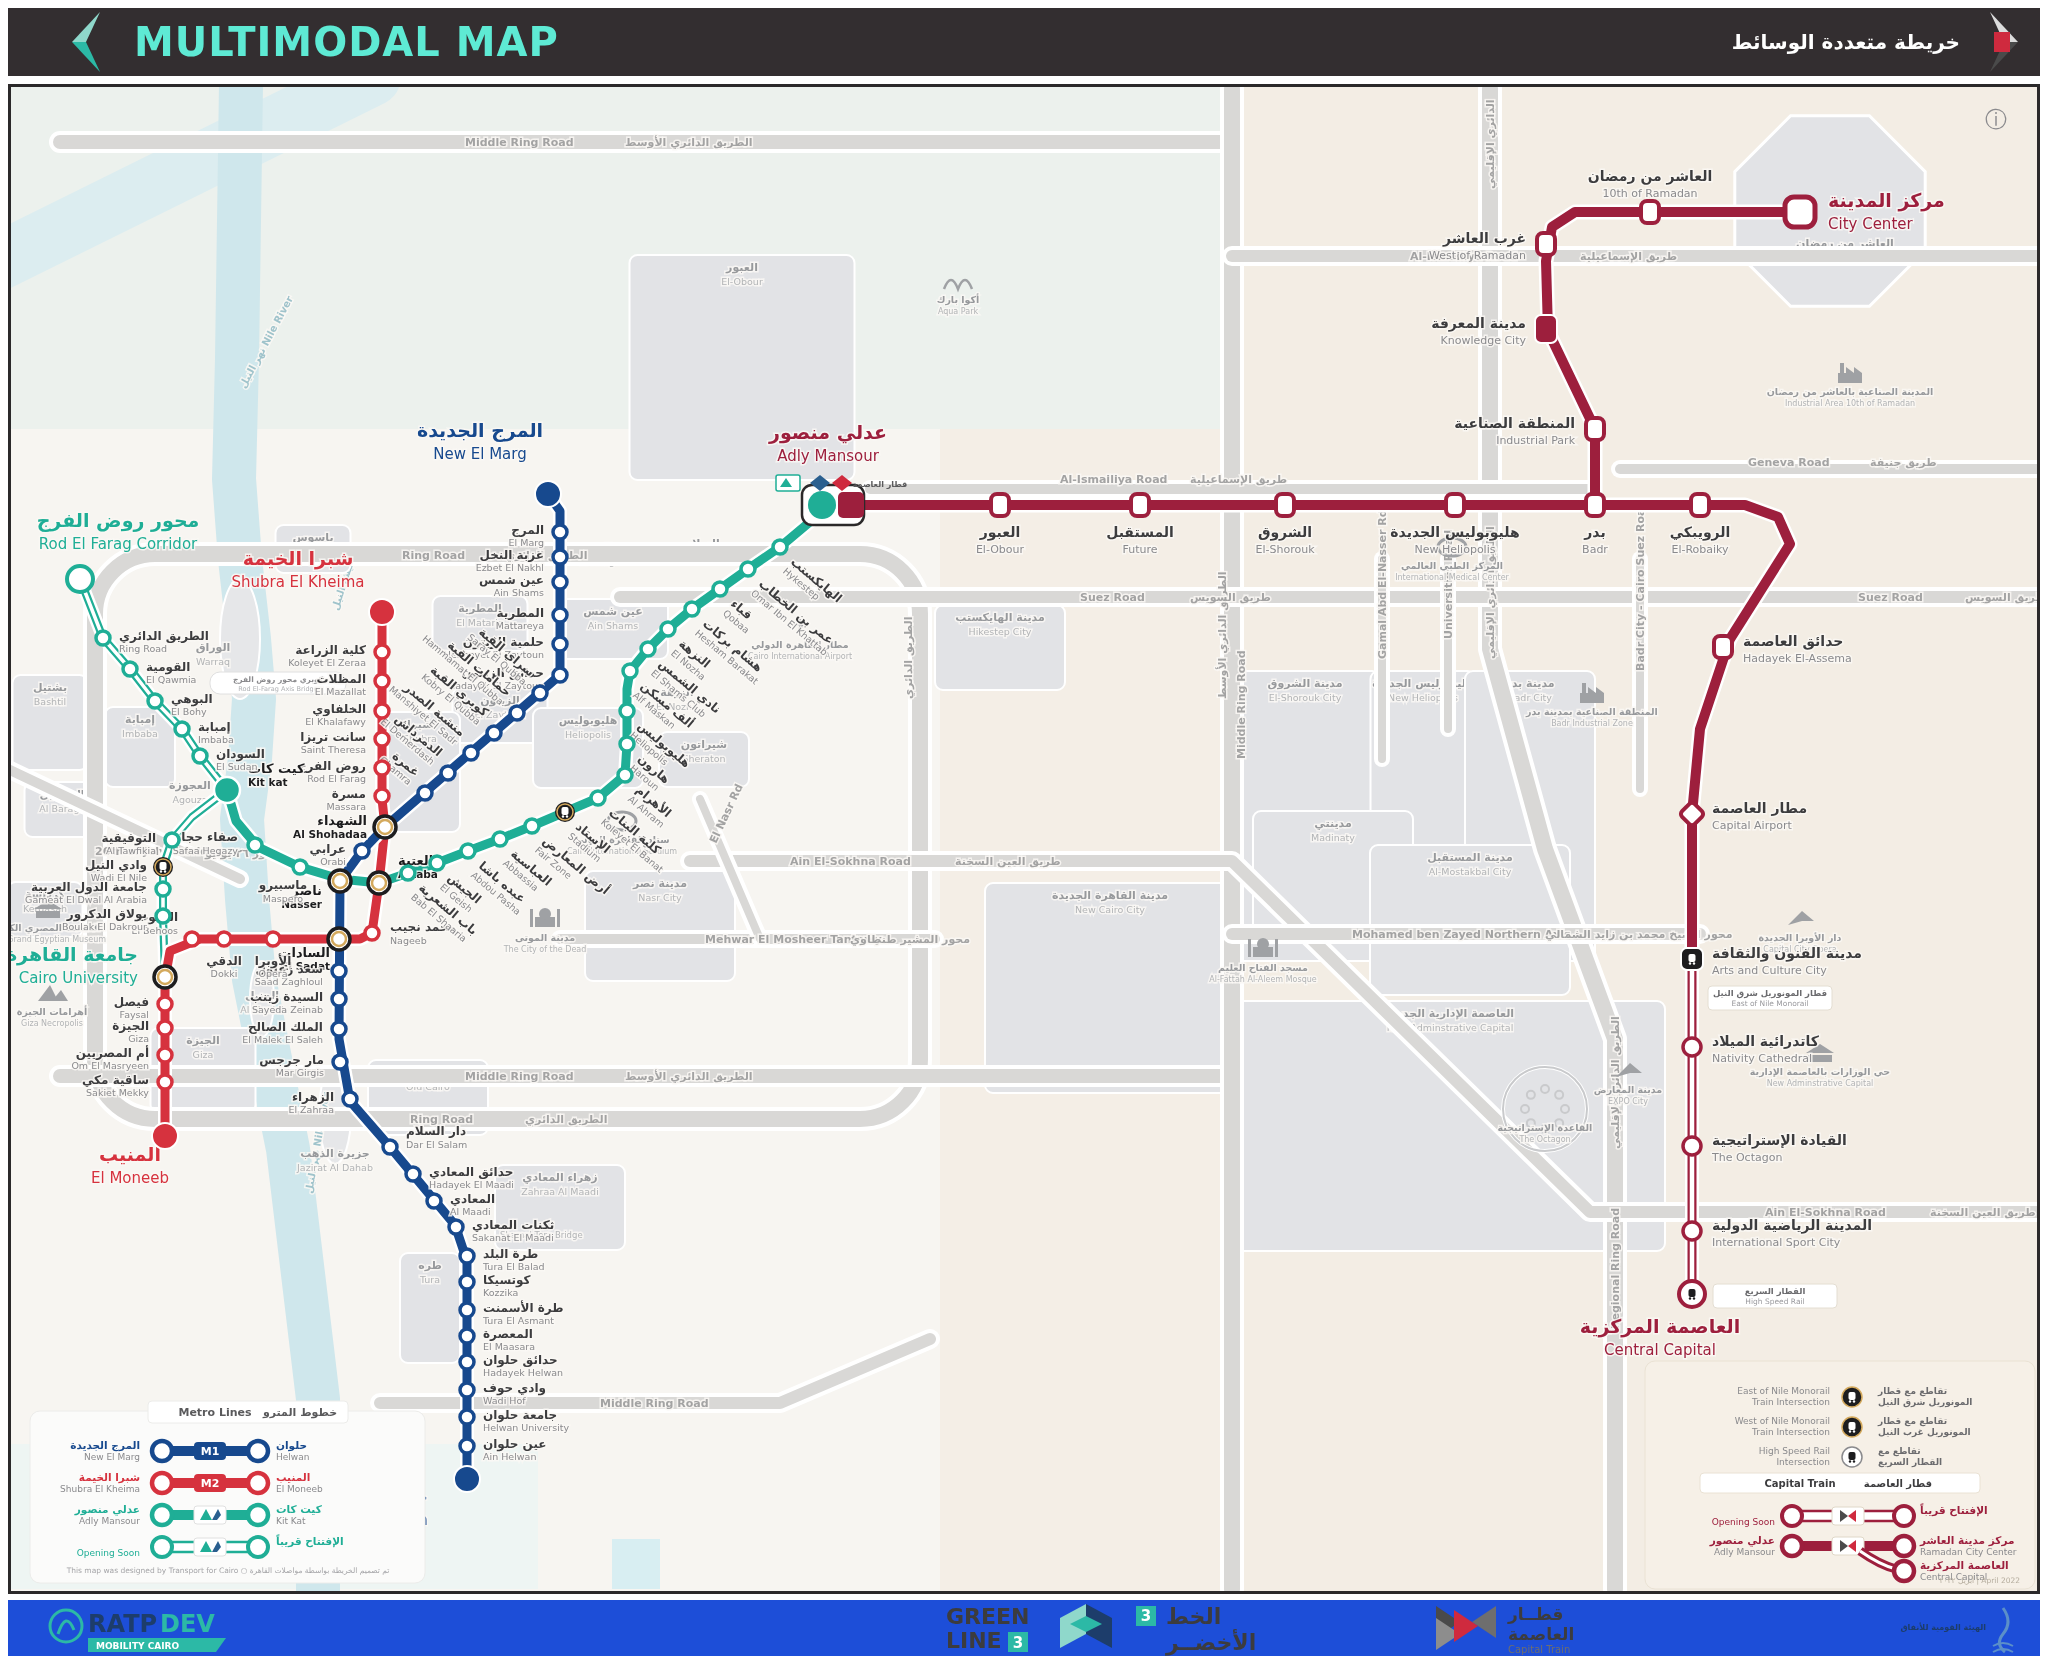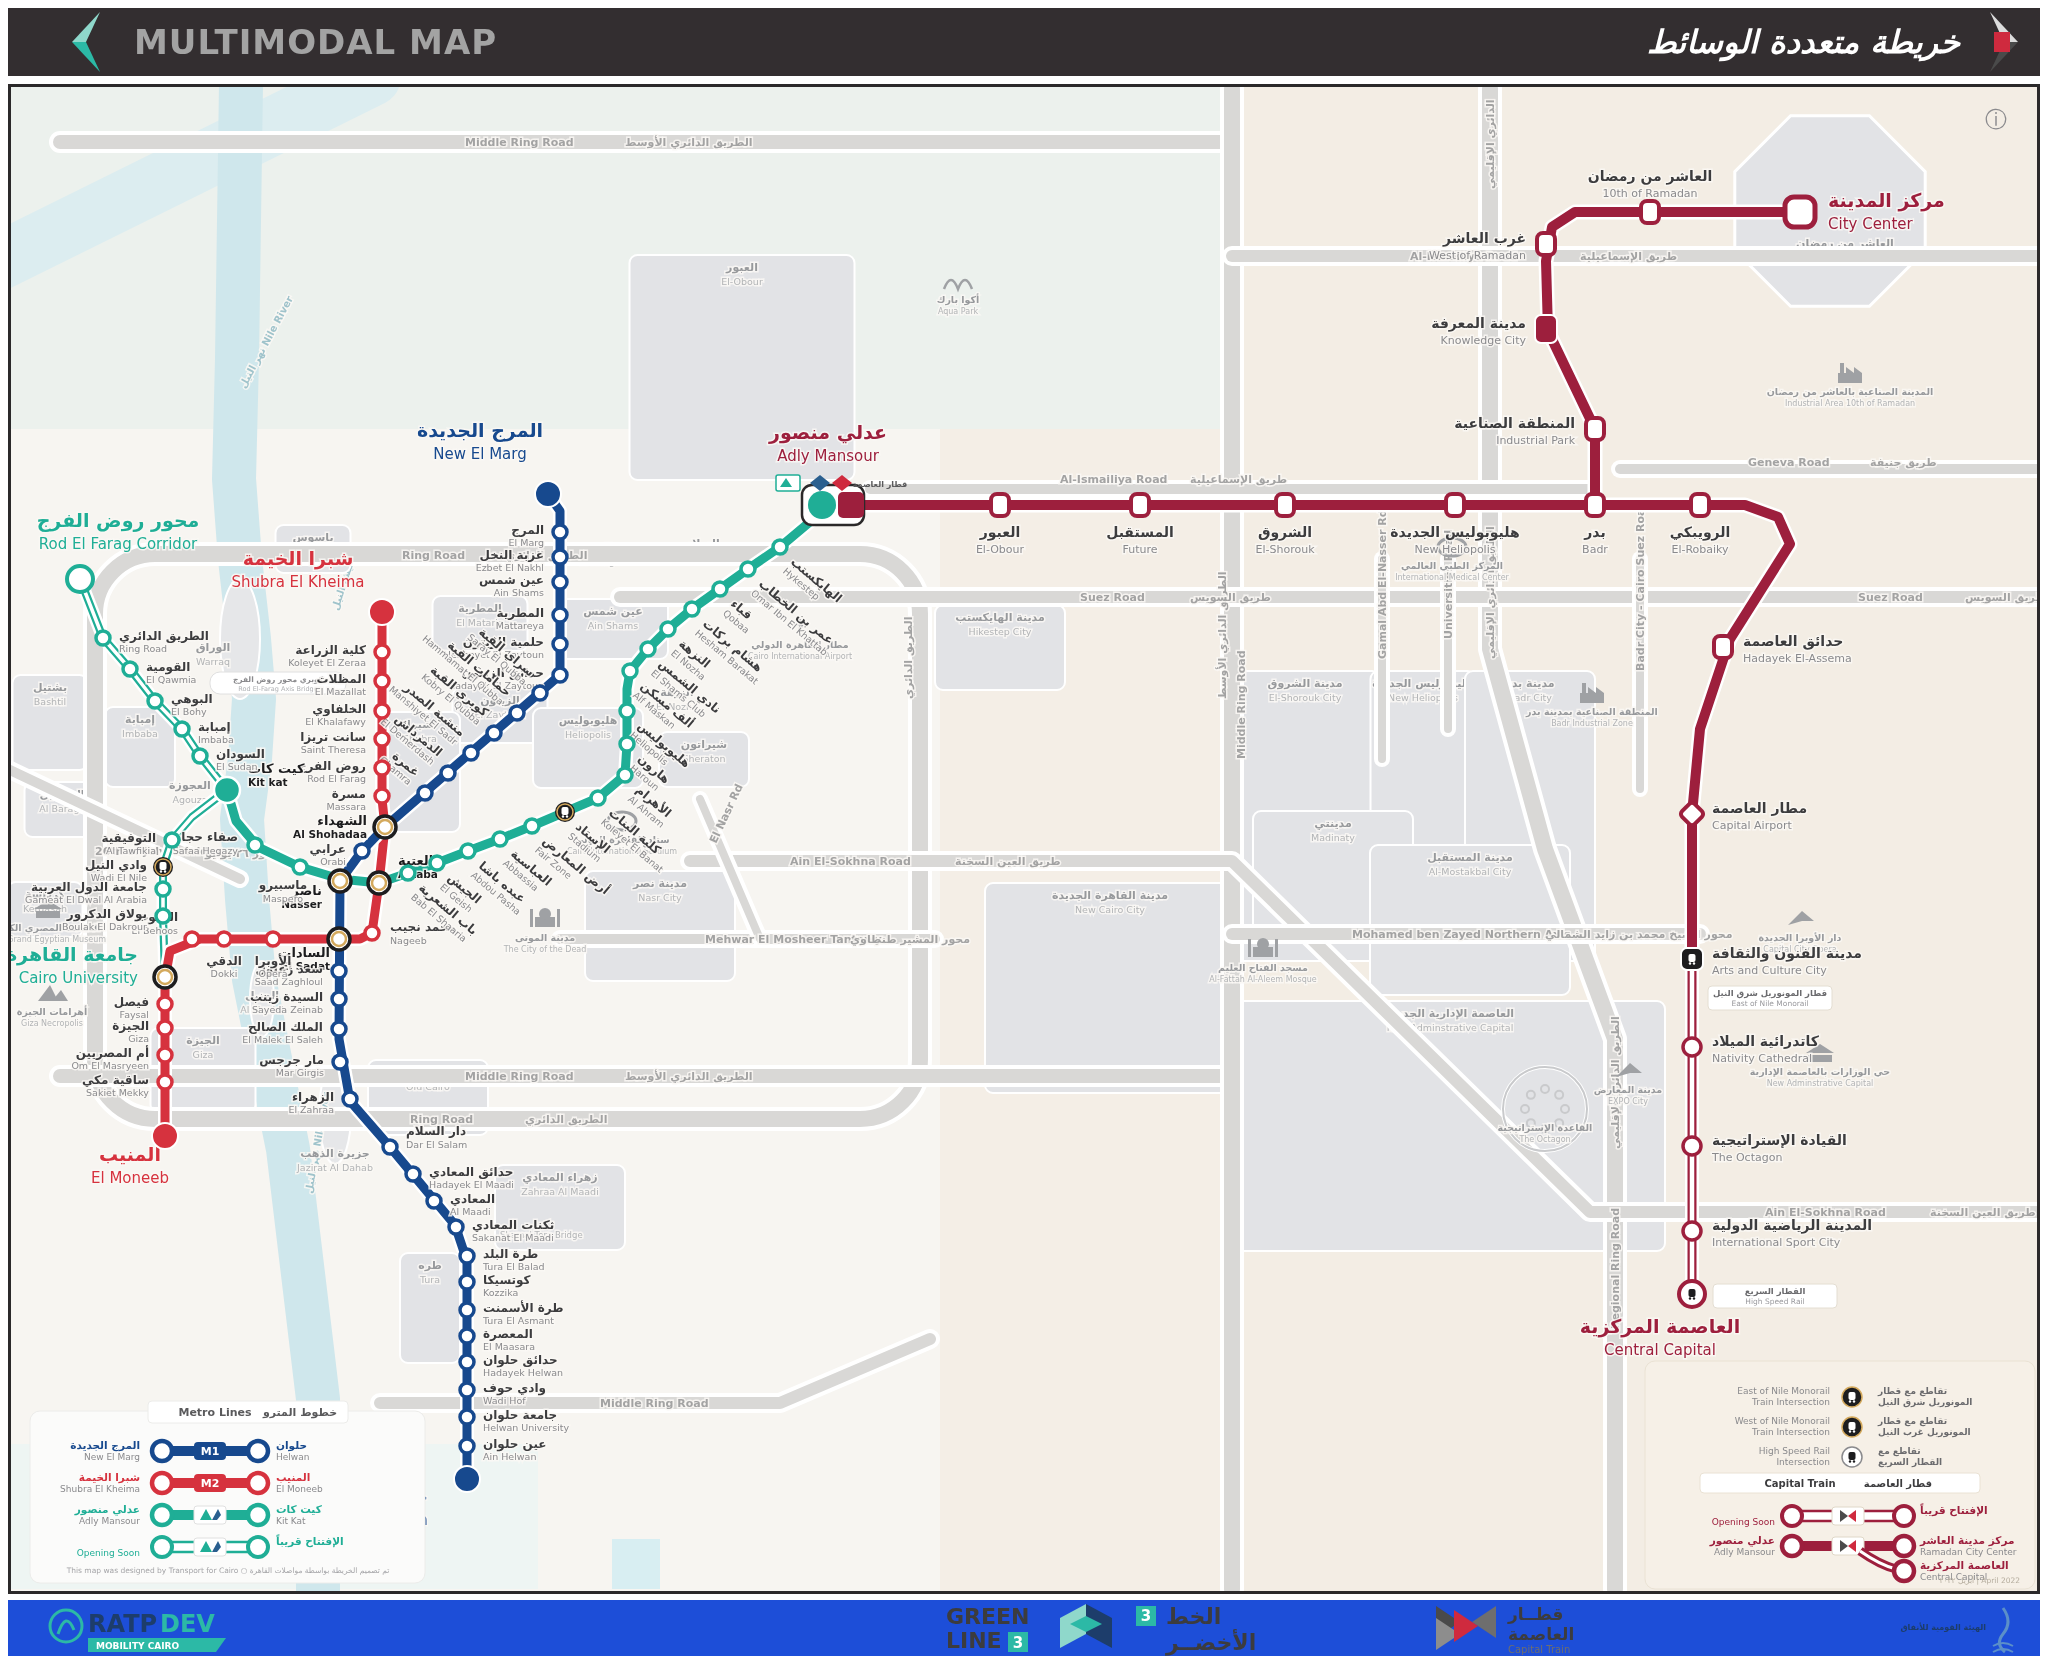--- a/index.html
+++ b/index.html
@@ -1,20 +1,20 @@
 <!DOCTYPE html>
 <html><head>
 <meta charset="utf-8">
 <style>
   html,body{margin:0;padding:0;background:#fff;}
   body{width:2048px;height:1664px;position:relative;font-family:"DejaVu Sans","Liberation Sans",sans-serif;}
   #frame{position:absolute;left:8px;top:8px;width:2032px;height:1648px;}
   #topbar{position:absolute;left:0;top:0;width:2032px;height:68px;background:#332e30;display:flex;align-items:center;}
-  #topbar .ttl-en{color:#a3a3a3;font-weight:bold;font-size:34px;letter-spacing:1px;margin-left:18px;}
-  #topbar .ttl-ar{color:#fff;font-weight:bold;font-size:32px;margin-left:auto;margin-right:14px;font-style:italic;}
+  #topbar .ttl-en{color:#5eead4;font-weight:bold;font-size:40px;letter-spacing:1px;margin-left:18px;}
+  #topbar .ttl-ar{color:#fff;font-weight:bold;font-size:20px;margin-left:auto;margin-right:14px;}
   #maparea{position:absolute;left:0;top:76px;width:2032px;height:1510px;background:#f7f5f1;border:3px solid #2b292a;box-sizing:border-box;overflow:hidden;}
   #mapsvg{position:absolute;left:-11px;top:-88px;}
   #footer{position:absolute;left:0;top:1592px;width:2032px;height:56px;background:#1d4ed8;}
   .lbl{paint-order:stroke;stroke:rgba(250,248,244,.85);stroke-width:3px;}
   svg text{font-family:"DejaVu Sans","Liberation Sans",sans-serif;}
 </style>
 </head>
 <body>
 
 <div id="frame">

